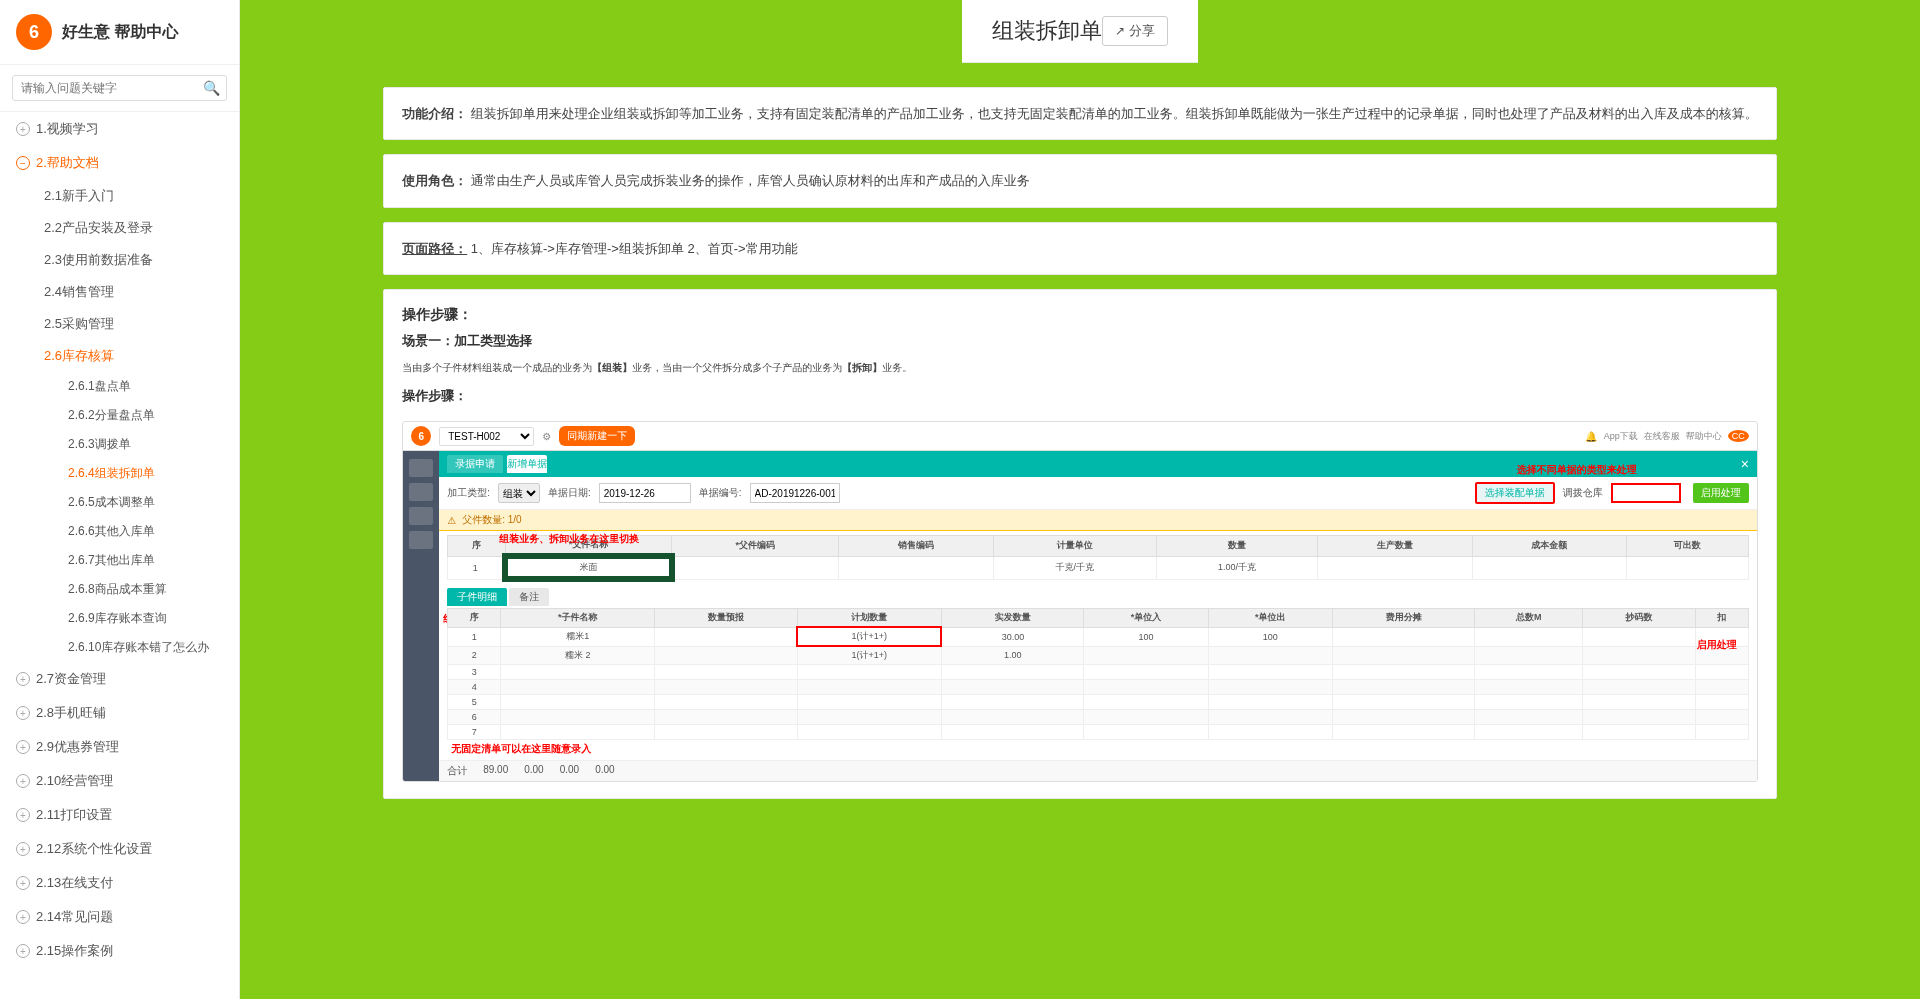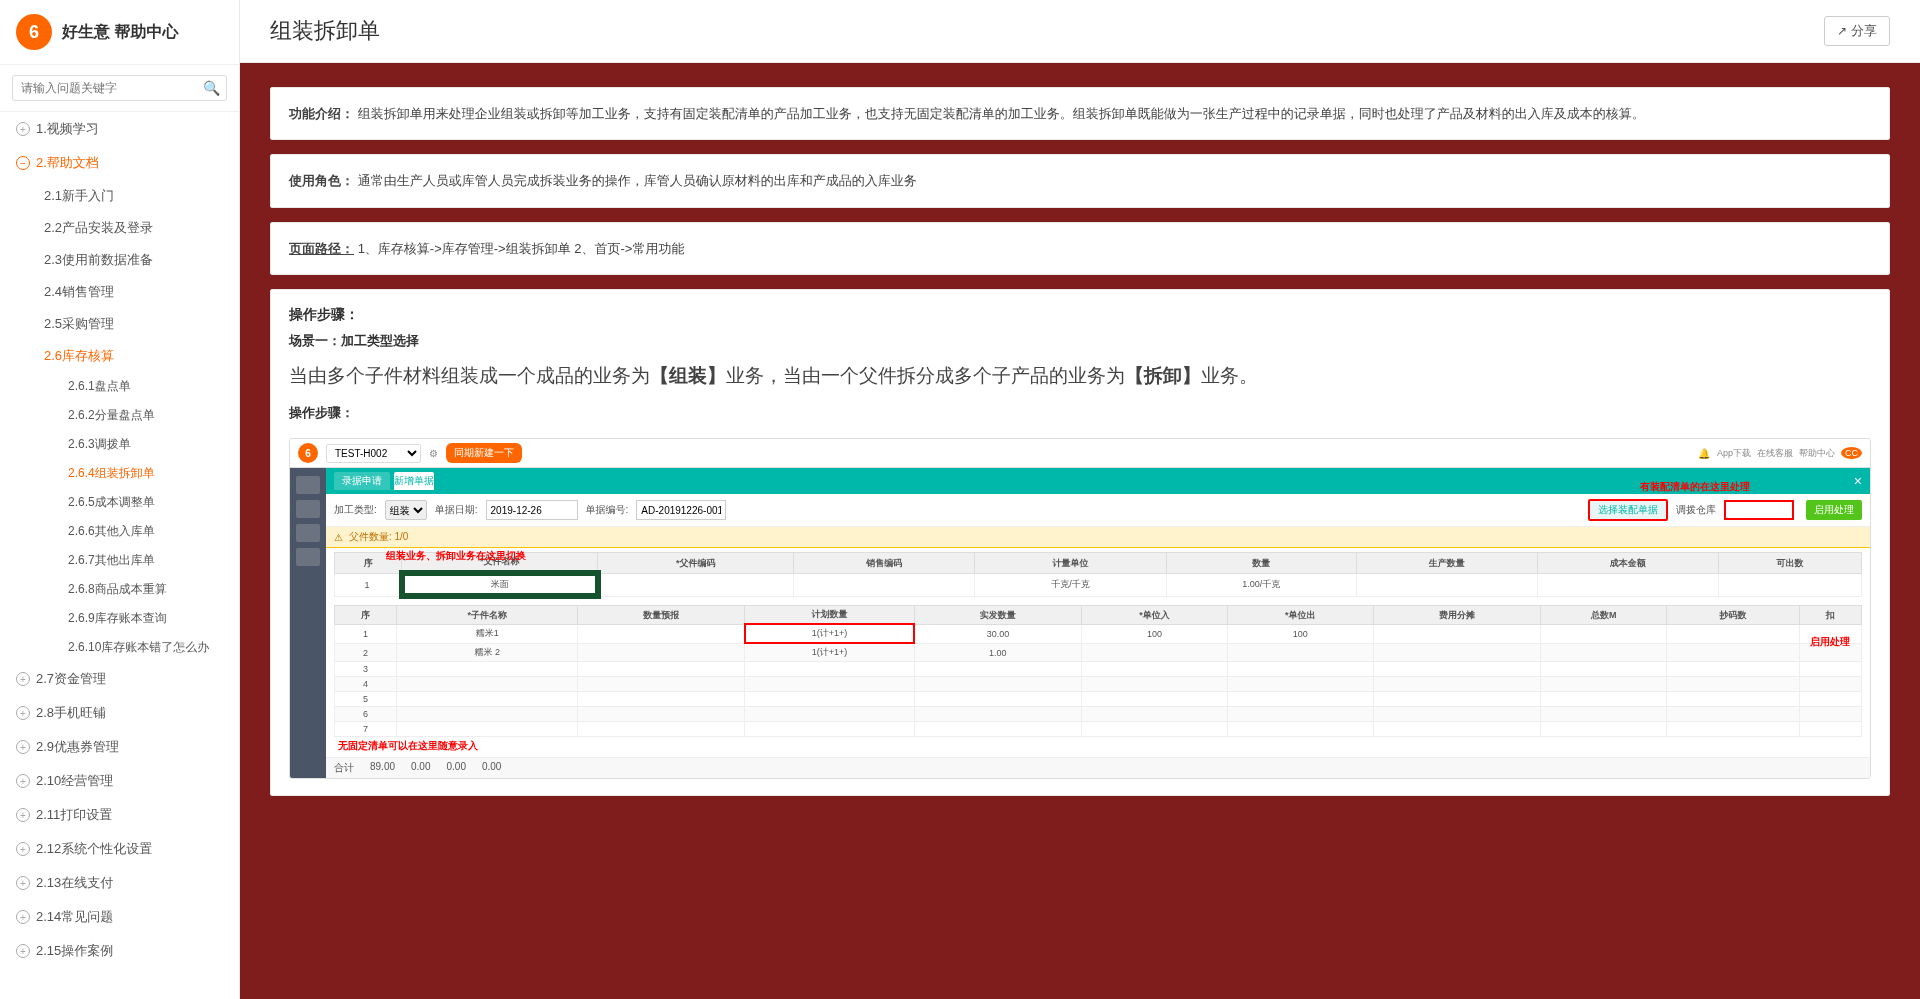--- a/index.html
+++ b/index.html
@@ -98,23 +98,24 @@
       font-size: 13px;
       color: #555;
       cursor: pointer;
     }
     .sub-nav-item.active { color: #f60; font-weight: 500; }
 
     
     #main {
       flex: 1;
       overflow-y: auto;
-      background: #7f1d1d;
+      background: #84cc16;
       display: flex;
       flex-direction: column;
+      align-items: center;
     }
 
     .main-header {
       background: #fff;
       padding: 16px 30px;
       border-bottom: 1px solid #e8e8e8;
       display: flex;
       align-items: center;
       justify-content: space-between;
     }
@@ -170,21 +171,21 @@
     .step-scene {
       font-weight: bold;
       color: #333;
       font-size: 13px;
       margin-bottom: 8px;
     }
 
     .step-text {
       color: #444;
       line-height: 1.9;
-      font-size: 19px;
+      font-size: 10px;
     }
 
     .step-text p { margin-bottom: 4px; }
 
     .screenshot-container {
       margin-top: 16px;
       border: 1px solid #ddd;
       border-radius: 3px;
       overflow: hidden;
       background: #f0f0f0;
@@ -482,21 +483,21 @@
                 <span style="font-size:10px;color:#555;">单据日期:</span>
                 <input style="border: 1px solid rgb(204, 204, 204); height: 20px; width: 92px; font-size: 10px; padding: 0px 4px;" value="2019-12-26">
                 <span style="font-size:10px;color:#555;">单据编号:</span>
                 <input style="border: 1px solid rgb(204, 204, 204); height: 20px; width: 90px; font-size: 10px; padding: 0px 4px;" value="AD-20191226-001">
                 <div style="flex:1;"></div>
                 <button style="background:#e8f5f4;border:1px solid #00b8a9;color:#00b8a9;padding:2px 8px;font-size:10px;border-radius:2px;border:2px solid #f00;">选择装配单据</button>
                 <span style="font-size:10px;color:#555;">调拨仓库</span>
                 <input style="border: 2px solid rgb(255, 0, 0); height: 20px; width: 70px; font-size: 10px; padding: 0px 4px;">
                 <button class="mock-btn-green">启用处理</button>
 
-                <div style="position:absolute;top:-14px;right:120px;color:#f00;font-size:10px;font-weight:bold;white-space:nowrap;">有装配清单的在这里处理</div>
+                <div style="position:absolute;top:-14px;right:120px;color:#f00;font-size:10px;font-weight:bold;white-space:nowrap;">选择不同单据的类型来处理</div>
               </div>
 
               <div style="background:#fff3cd;border-bottom:1px solid #ffc107;padding:3px 8px;font-size:10px;color:#c07000;display:flex;align-items:center;gap:6px;position:relative;">
                 <span>⚠</span>
                 <span>父件数量: 1/0</span>
                 <div style="position:absolute;left:60px;top:22px;color:#f00;font-size:10px;font-weight:bold;white-space:nowrap;">组装业务、拆卸业务在这里切换</div>
               </div>
 
               <div style="padding:4px 8px;margin-bottom:2px;">
                 <table class="mock-table">
@@ -522,20 +523,25 @@
                       <td>千克/千克</td>
                       <td>1.00/千克</td>
                       <td></td>
                       <td></td>
                       <td></td>
                     </tr>
                   </tbody>
                 </table>
               </div>
 
+              <div style="padding:0 8px;display:flex;gap:2px;margin-bottom:2px;position:relative;">
+                <span style="background:#00b8a9;color:#fff;padding:2px 10px;border-radius:2px 2px 0 0;font-size:10px;cursor:pointer;">子件明细</span>
+                <span style="background:#e8e8e8;color:#555;padding:2px 10px;border-radius:2px 2px 0 0;font-size:10px;cursor:pointer;">备注</span>
+                <div style="position:absolute;left:4px;top:24px;color:#f00;font-size:10px;font-weight:bold;white-space:nowrap;">组装业务、拆卸业务在这里切换</div>
+              </div>
 
               <div style="padding:0 8px 4px 8px;position:relative;">
                 <table class="mock-table">
                   <thead>
                     <tr>
                       <th>序</th>
                       <th>*子件名称</th>
                       <th>数量预报</th>
                       <th>计划数量</th>
                       <th>实发数量</th>

